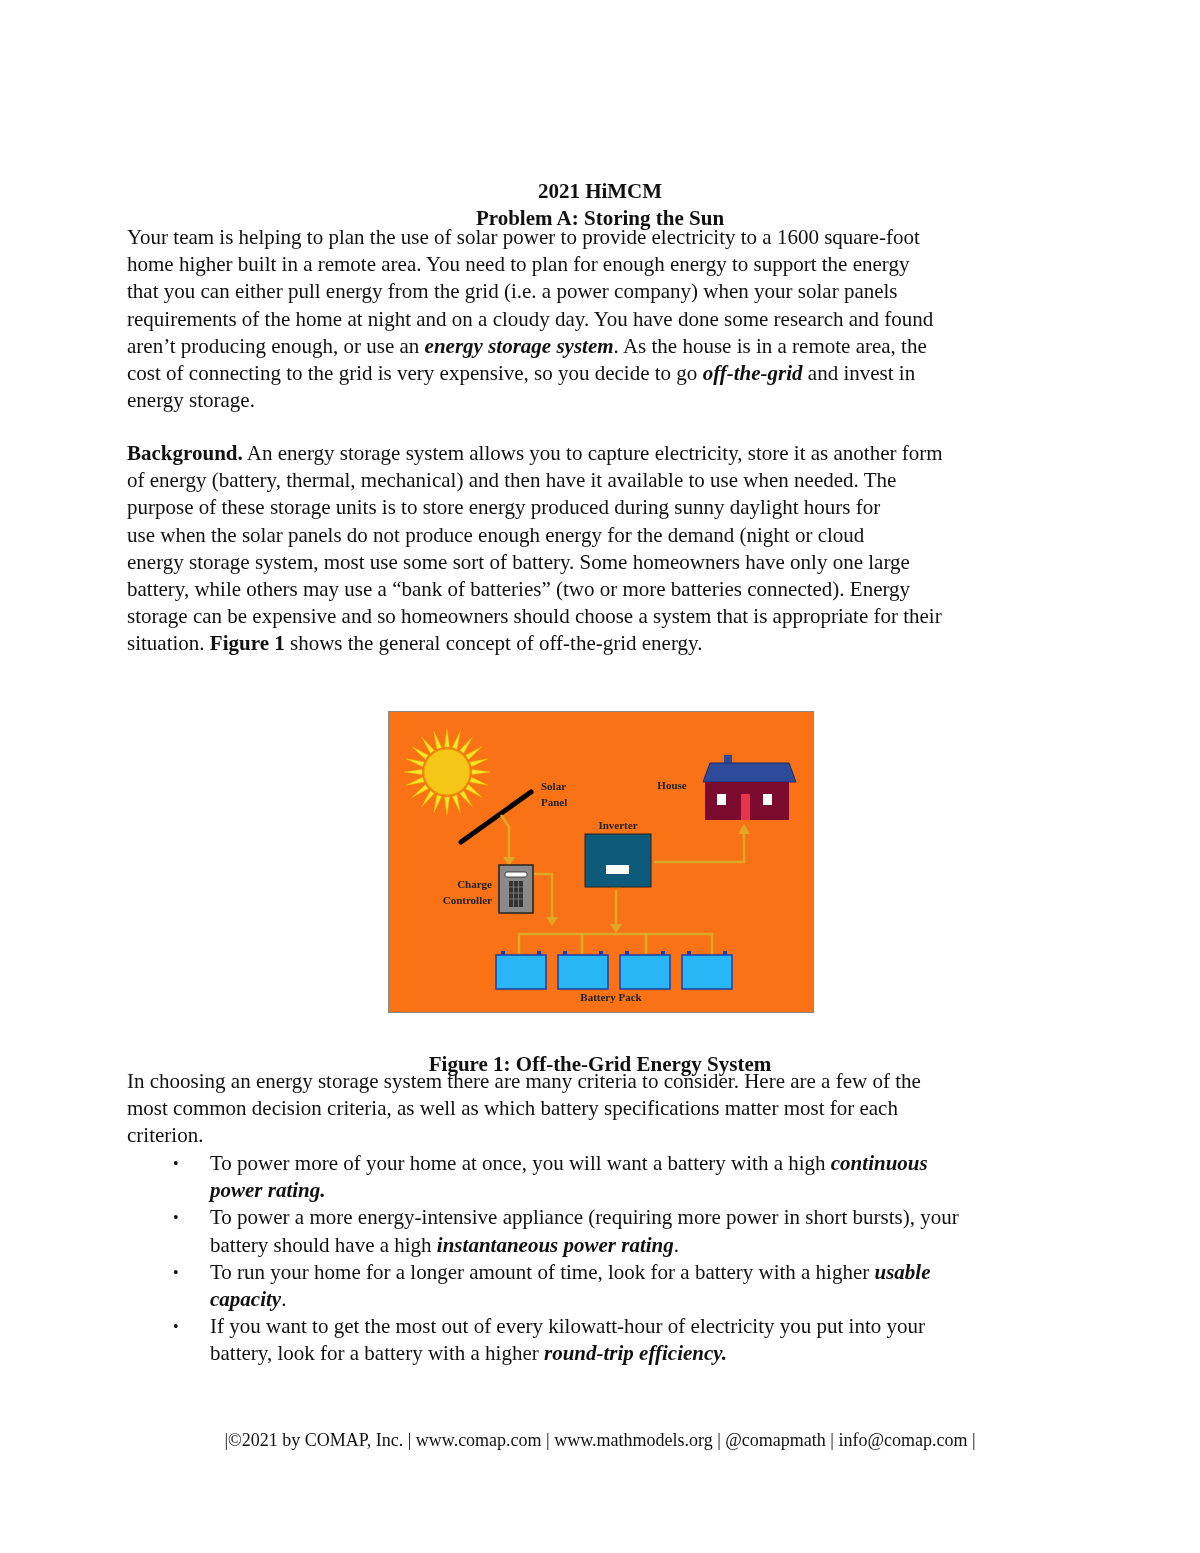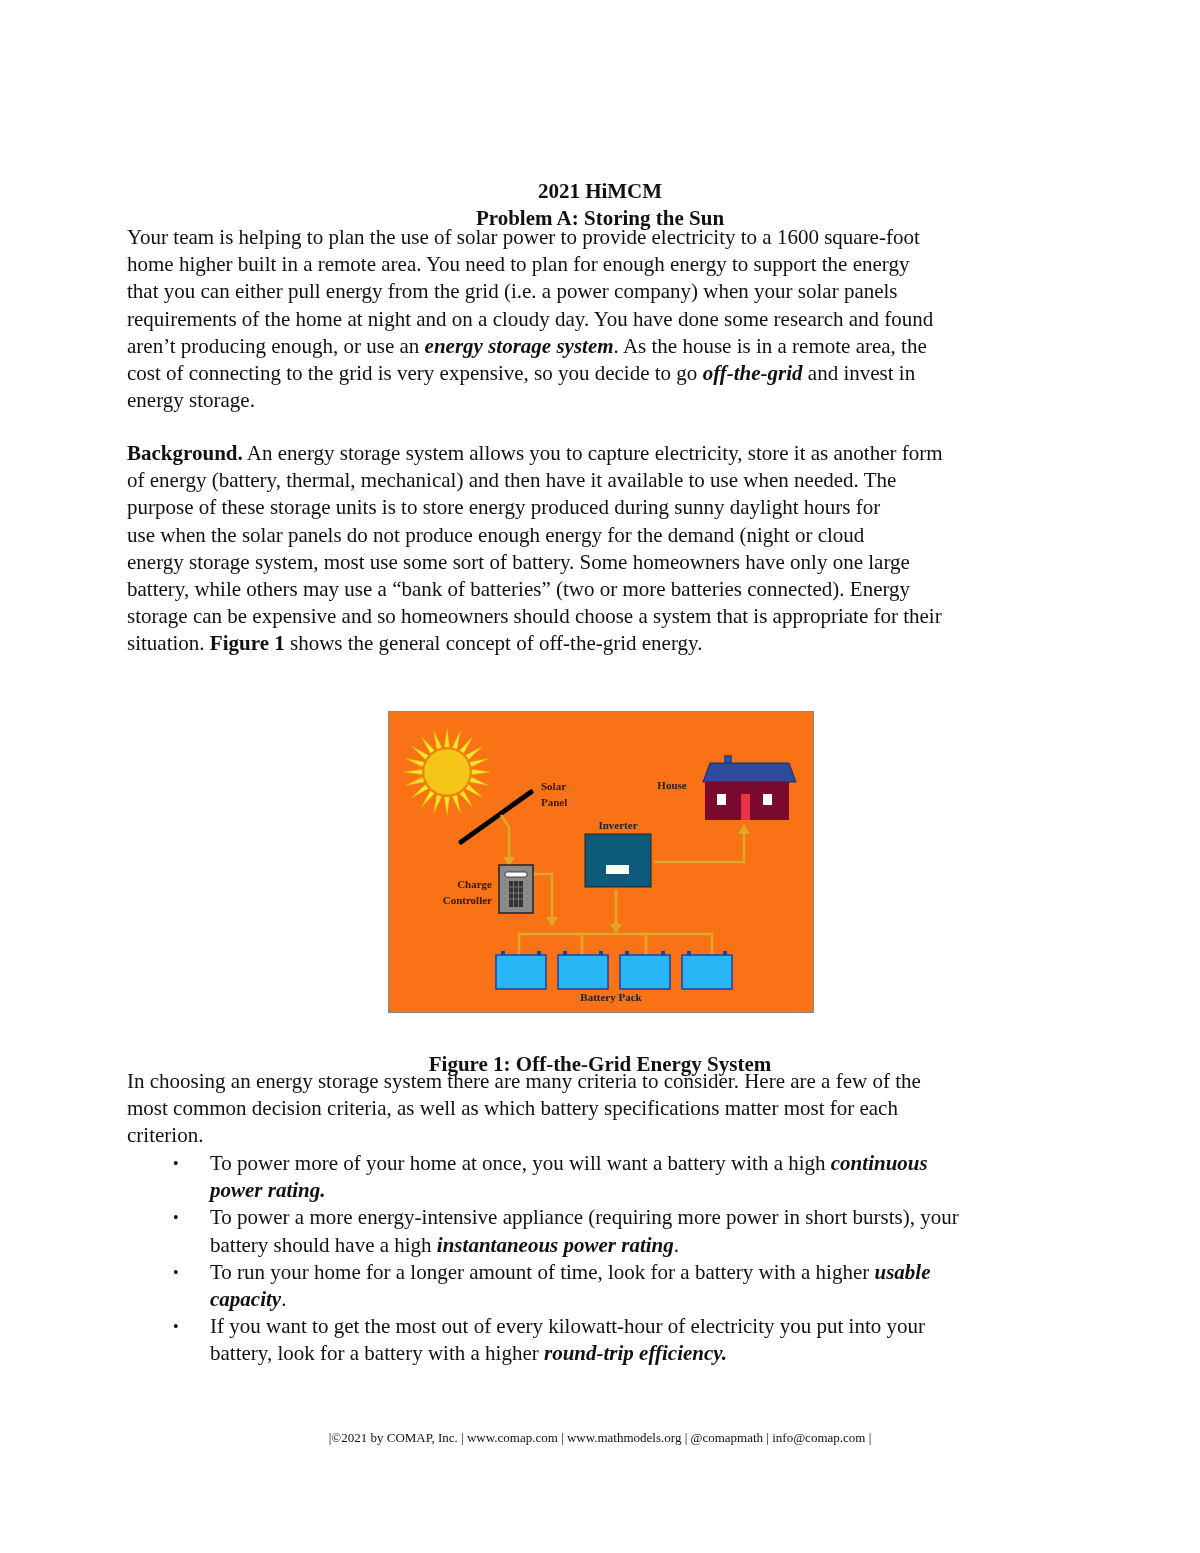--- a/index.html
+++ b/index.html
@@ -20,21 +20,21 @@
   #p3 { top: 1068px; }
   ul.crit { position: absolute; left: 141px; top: 1150px; margin: 0; padding: 0; list-style: none;
             font-family: "Liberation Serif", serif; font-size: 21px; line-height: 27.2px; }
   ul.crit li { position: relative; padding-left: 69px; }
   ul.crit li .bullet { position: absolute; left: 32px; top: 0; font-size: 16px; }
   .figure { position: absolute; left: 388px; top: 711px; width: 424px; height: 300px;
             border: 1px solid #888; background: #f97316; }
   .figcap { position: absolute; left: 0; width: 1200px; top: 1052px; text-align: center;
             font-family: "Liberation Serif", serif; font-weight: bold; font-size: 21px; }
   .footer { position: absolute; left: 0; width: 1200px; top: 1430px; text-align: center;
-            font-family: "Liberation Serif", serif; font-size: 13px; }
+            font-family: "Liberation Serif", serif; font-size: 18px; }
   svg text { font-family: "Liberation Serif", serif; font-weight: bold; fill: #222; }
 </style>
 </head>
 <body>
 
 <div class="page">
 
   <div class="title t1">2021 HiMCM</div>
   <div class="title t2">Problem A: Storing the Sun</div>
 

